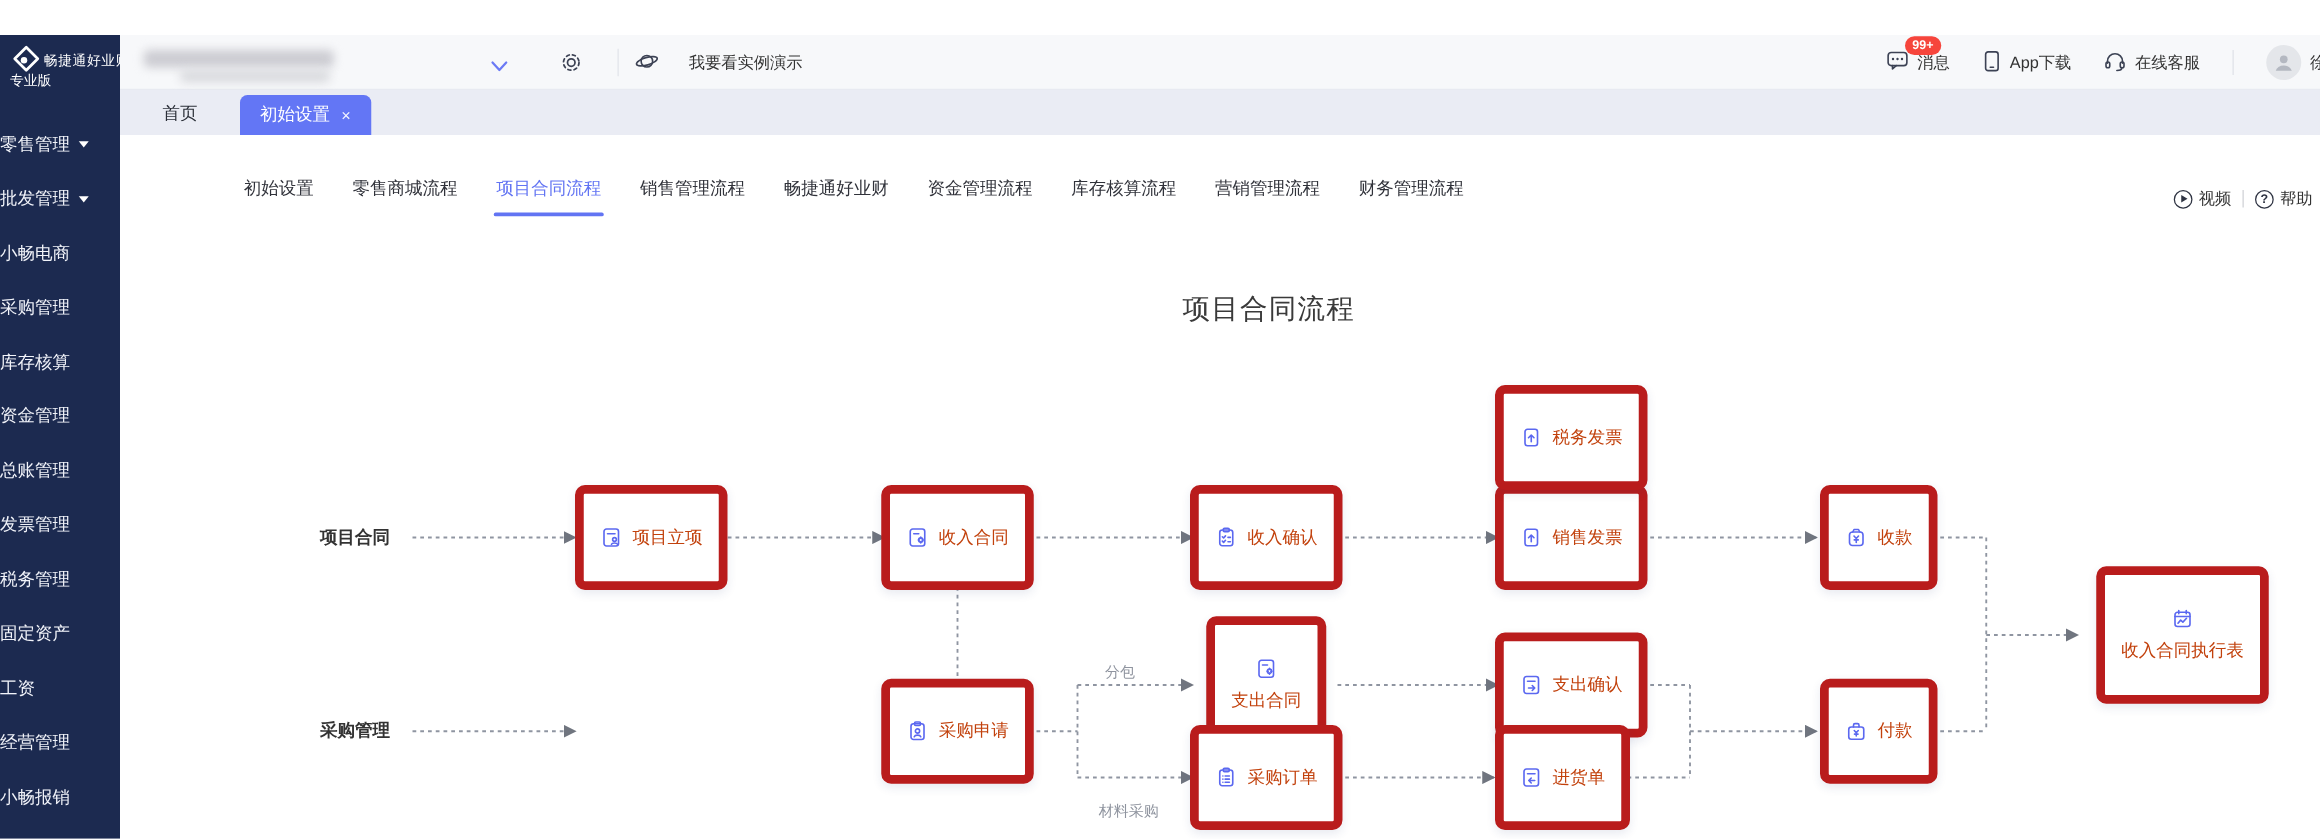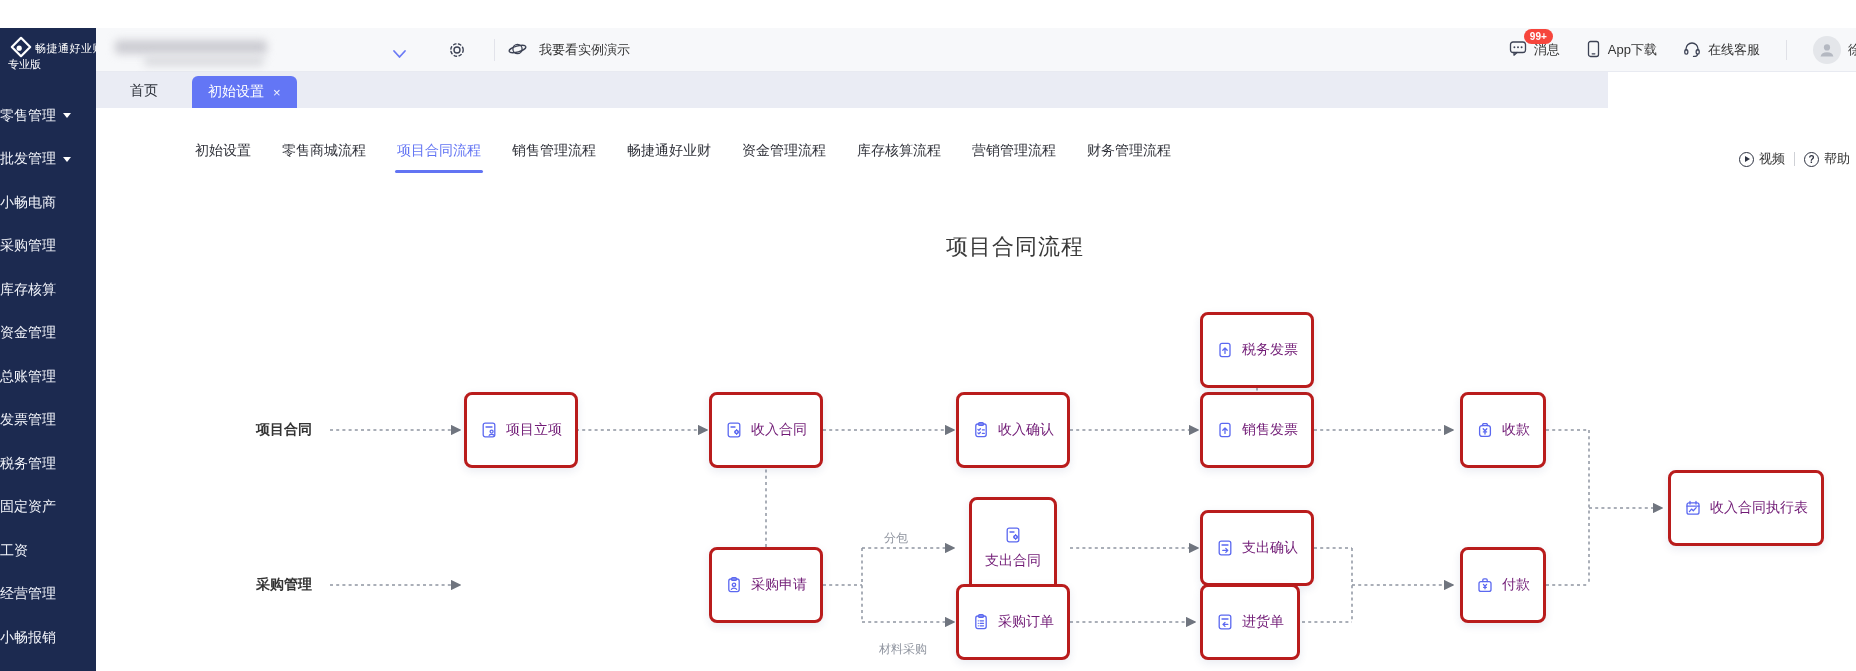--- a/index.html
+++ b/index.html
@@ -17,31 +17,31 @@
   .side-item{height:43.5px;display:flex;align-items:center;color:#f2f4fa;font-size:14px;cursor:pointer;white-space:nowrap;}
   .caret{margin-left:7px;width:0;height:0;border-left:4.5px solid transparent;border-right:4.5px solid transparent;border-top:5.5px solid #fff;}
   
   .header{position:absolute;left:96px;top:28px;width:1760px;height:44px;background:#f7f8fa;
           border-bottom:1px solid #e8eaf1;box-sizing:border-box;}
   .blob1{position:absolute;left:19px;top:12px;width:152px;height:14px;background:#ccccd2;border-radius:4px;filter:blur(4px);}
   .blob2{position:absolute;left:48px;top:28px;width:120px;height:10px;background:#d9dade;border-radius:4px;filter:blur(4px);}
   .hdr-chevron{position:absolute;left:296px;top:17px;cursor:pointer;}
   .hdr-gear{position:absolute;left:352px;top:13px;cursor:pointer;}
   .hdr-div{position:absolute;left:398px;top:11px;width:1px;height:22px;background:#e2e3ea;}
-  .demo-link{position:absolute;left:412px;top:0;height:44px;display:flex;align-items:center;gap:12px;
+  .demo-link{position:absolute;left:412px;top:0;height:44px;display:flex;align-items:center;gap:24px;
              font-size:13px;color:#333;cursor:pointer;}
   .hdr-right{position:absolute;right:-18px;top:0;height:44px;display:flex;align-items:center;gap:26px;}
   .hgrp{position:relative;display:flex;align-items:center;gap:7px;font-size:13px;color:#333;cursor:pointer;white-space:nowrap;}
   .badge{position:absolute;top:-11px;left:15px;background:#f6453c;color:#fff;font-size:10px;font-weight:bold;
          padding:1.5px 6px;border-radius:9px;line-height:1.2;}
   .hdr-vdiv{width:1px;height:20px;background:#e0e1e7;}
   .avatar{width:28px;height:28px;border-radius:50%;background:#e4e6ea;display:flex;align-items:center;justify-content:center;}
   .uname{font-size:13px;color:#333;white-space:nowrap;}
   
-  .wintabs{position:absolute;left:96px;top:72px;width:1512px;height:36px;background:#eaecf4;display:flex;align-items:flex-end;}
+  .wintabs{position:absolute;left:96px;top:72px;width:1760px;height:36px;background:#eaecf4;display:flex;align-items:flex-end;}
   .wintab-home{margin-left:14px;width:68px;text-align:center;line-height:36px;font-size:14px;color:#2b2f38;cursor:pointer;}
   .wintab-active{height:32px;background:#6376f5;color:#fff;border-radius:6px 6px 0 0;display:flex;align-items:center;
                  padding:0 16px;gap:9px;font-size:14px;margin-left:14px;cursor:pointer;}
   .wintab-close{font-size:13px;opacity:.92;cursor:pointer;}
   
   .content{position:absolute;left:96px;top:108px;width:1760px;height:563px;background:#fff;}
   .tabsrow{position:absolute;top:22px;left:0;right:0;height:42px;display:flex;align-items:center;padding-left:99px;gap:31px;}
   .tab{font-size:14px;color:#30323a;cursor:pointer;position:relative;white-space:nowrap;}
   .tab.active{color:#6274f3;}
   .tab.active::after{content:"";position:absolute;left:-2px;right:-2px;bottom:-13px;height:3px;border-radius:2px;background:#6274f3;}
@@ -52,22 +52,22 @@
         display:flex;align-items:center;justify-content:center;}
   .circ .tri{width:0;height:0;border-left:5px solid #2e3342;border-top:3.2px solid transparent;border-bottom:3.2px solid transparent;margin-left:1px;}
   .circ.q{font-size:10px;font-weight:bold;color:#2e3342;}
   
   .flow-title{position:absolute;left:919px;top:124px;transform:translateX(-50%);font-size:22px;color:#3a3a3a;
               font-weight:500;letter-spacing:1px;white-space:nowrap;}
   .flow-svg{position:absolute;left:0;top:0;}
   .lane-label{position:absolute;width:92px;text-align:center;font-size:14px;font-weight:600;color:#333;
               transform:translateY(-50%);white-space:nowrap;}
   .flow-node{position:absolute;transform:translate(-50%,-50%);display:flex;align-items:center;gap:8px;
-             background:#fff;border:3px solid #b91c1c;border-radius:8px;padding:26px 13px;
-             box-shadow:0 3px 8px rgba(40,60,120,.10);font-size:14px;color:#701a75;font-weight:500;
+             background:#fff;border:7px solid #b91c1c;border-radius:8px;padding:26px 13px;
+             box-shadow:0 3px 8px rgba(40,60,120,.10);font-size:14px;color:#c2410c;font-weight:500;
              white-space:nowrap;cursor:pointer;}
   .node-icon{width:18px;height:18px;display:flex;}
   .branch-label{position:absolute;font-size:12px;color:#8f949f;transform:translate(-50%,-50%);white-space:nowrap;}
 </style>
 </head>
 <body>
 
 <div class="topstrip"></div>
 
 <div class="sidebar">
@@ -384,21 +384,21 @@
       <div class="flow-node" style="left: 1407px; top: 477px;">
         <span class="node-icon">
           <svg width="18" height="18" viewBox="0 0 18 18" fill="none" stroke="#5b68f0" stroke-width="1.3" stroke-linecap="round" stroke-linejoin="round">
             <rect x="3" y="5.6" width="12" height="9.8" rx="2"></rect>
             <path d="M6.8 5.6V4.1c0-.7.5-1.2 1.2-1.2h2c.7 0 1.2.5 1.2 1.2v1.5"></path>
             <path d="M7.4 8.4 9 10.2l1.6-1.8M9 10.2v2.6M7.6 11.3h2.8"></path>
           </svg>
         </span>
         <span>付款</span>
       </div>
-      <div class="flow-node" style="left: 1650px; top: 400px;">
+      <div class="flow-node" style="left: 1650px; top: 400px; flex-direction: column;">
         <span class="node-icon">
           <svg width="18" height="18" viewBox="0 0 18 18" fill="none" stroke="#5b68f0" stroke-width="1.3" stroke-linecap="round" stroke-linejoin="round">
             <rect x="3" y="3.8" width="12" height="11.4" rx="2"></rect>
             <path d="M6 2.4v2.6M12 2.4v2.6M3 7.2h12"></path>
             <path d="M5.4 12.6l2.1-2.5 1.8 1.6 2.9-3.1"></path>
           </svg>
         </span>
         <span>收入合同执行表</span>
       </div>
     </div>

